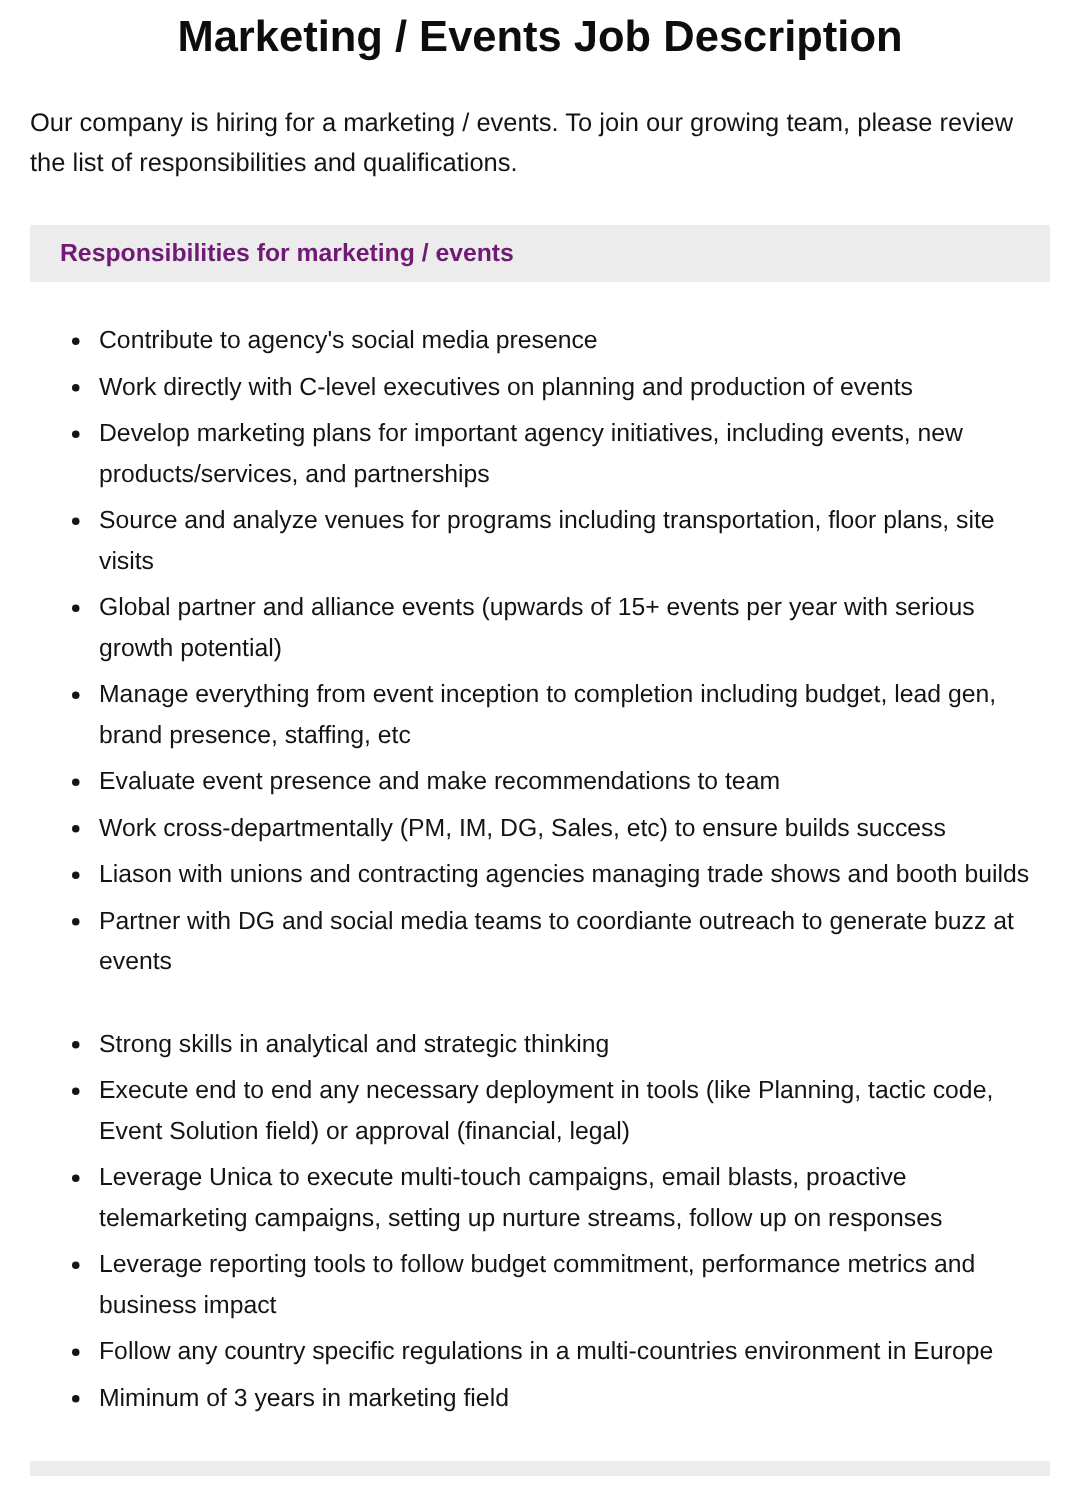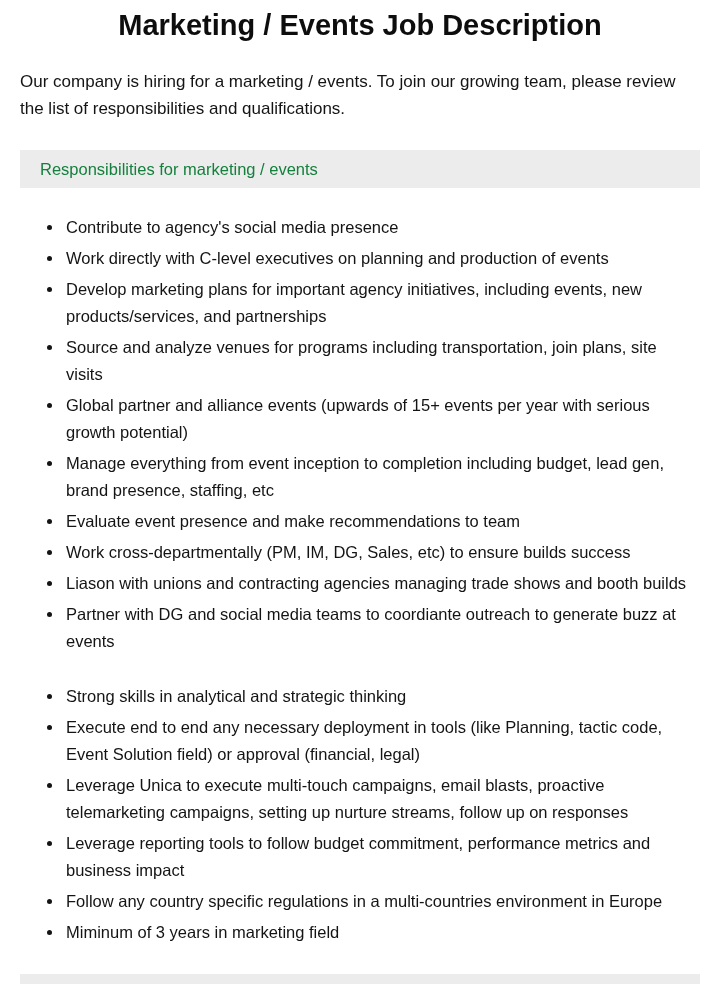--- a/index.html
+++ b/index.html
@@ -26,24 +26,24 @@
     color: #0d0d0d;
   }
   p.intro {
     margin: 0 0 28px 0;
     font-size: 17px;
     line-height: 27px;
   }
   .section-header {
     background: #ececec;
     font-size: 16.5px;
-    font-weight: 400;
+    font-weight: 700;
     line-height: 20px;
     padding: 9px 20px;
-    color: #15803d;
+    color: #701a75;
   }
   ul.bullet-list {
     margin: 26px 0 28px 0;
     padding: 0 0 0 40px;
     font-size: 16.5px;
     line-height: 27px;
     list-style: disc outside;
   }
   ul.bullet-list li {
     padding-left: 2px;
@@ -66,21 +66,21 @@
   <section>
     <div class="section-header">Responsibilities for marketing / events</div>
     <ul class="bullet-list">
 
         <li>Contribute to agency's social media presence</li>
 
         <li>Work directly with C-level executives on planning and production of events</li>
 
         <li>Develop marketing plans for important agency initiatives, including events, new products/services, and partnerships</li>
 
-        <li>Source and analyze venues for programs including transportation, join plans, site visits</li>
+        <li>Source and analyze venues for programs including transportation, floor plans, site visits</li>
 
         <li>Global partner and alliance events (upwards of 15+ events per year with serious growth potential)</li>
 
         <li>Manage everything from event inception to completion including budget, lead gen, brand presence, staffing, etc</li>
 
         <li>Evaluate event presence and make recommendations to team</li>
 
         <li>Work cross-departmentally (PM, IM, DG, Sales, etc) to ensure builds success</li>
 
         <li>Liason with unions and contracting agencies managing trade shows and booth builds</li>

